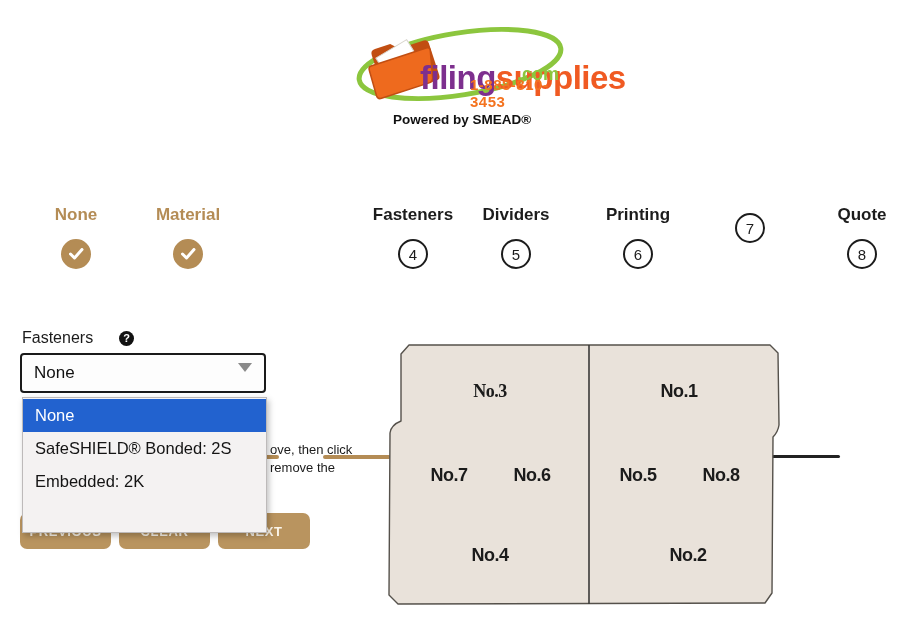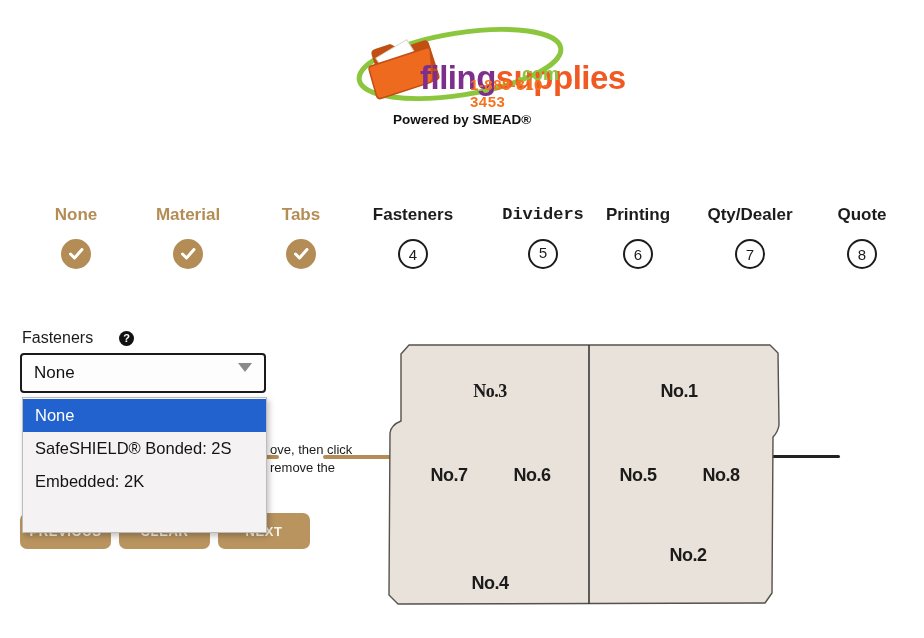--- a/index.html
+++ b/index.html
@@ -113,42 +113,33 @@
       </div>
     </div>
     <div class="step s-complete" style="left:128px;">
       <div class="step-label">Material</div>
       <div class="step-circle">
         <svg width="15" height="12" viewBox="0 0 15 12">
             <polyline points="1.5,6 5.5,10 13,1.5" fill="none" stroke="#fff" stroke-width="3" stroke-linecap="round" stroke-linejoin="round"></polyline>
           </svg>
       </div>
     </div>
-    <div class="step s-complete" style="left:241px;">
-      <div class="step-label">Tabs</div>
-      <div class="step-circle">
-        <svg width="15" height="12" viewBox="0 0 15 12">
-            <polyline points="1.5,6 5.5,10 13,1.5" fill="none" stroke="#fff" stroke-width="3" stroke-linecap="round" stroke-linejoin="round"></polyline>
-          </svg>
-      </div>
-    </div>
     <div class="step s-current" style="left:353px;">
       <div class="step-label">Fasteners</div>
       <div class="step-circle">4</div>
     </div>
-    <div class="step" style="left:483px;font-family:Liberation Mono, monospace;">
+    <div class="step" style="left:456px;">
       <div class="step-label">Dividers</div>
       <div class="step-circle">5</div>
     </div>
     <div class="step" style="left:578px;">
       <div class="step-label">Printing</div>
       <div class="step-circle">6</div>
     </div>
     <div class="step" style="left:690px;">
-      <div class="step-label">Qty/Dealer</div>
       <div class="step-circle">7</div>
     </div>
     <div class="step" style="left:802px;">
       <div class="step-label">Quote</div>
       <div class="step-circle">8</div>
     </div>
   </div>
 
   <div class="field-row">
     <span class="field-label">Fasteners</span>
@@ -181,17 +172,17 @@
     <svg class="folder-svg" viewBox="0 0 392 261">
       <path d="M 21 1 L 382 1 L 390 9 L 391 81 Q 390 88 385 93 L 384 249 L 377 259 L 10 260 L 1 251 L 2 89 Q 3 81 13 77 L 13 10 Z" fill="#e9e2da" stroke="#55514b" stroke-width="1.4" stroke-linejoin="round"></path>
       <line x1="201" y1="1" x2="201" y2="260" stroke="#3a3a38" stroke-width="1.6"></line>
     </svg>
     <div class="pos" style="left:102px; top:47px;font-family:Liberation Serif, serif;">No.3</div>
     <div class="pos" style="left:291px; top:47px;">No.1</div>
     <div class="pos" style="left:61px;  top:131px;">No.7</div>
     <div class="pos" style="left:144px; top:131px;">No.6</div>
     <div class="pos" style="left:250px; top:131px;">No.5</div>
     <div class="pos" style="left:333px; top:131px;">No.8</div>
-    <div class="pos" style="left:102px; top:211px;margin-top:28px;">No.4</div>
+    <div class="pos" style="left:102px; top:211px;">No.4</div>
     <div class="pos" style="left:290px; top:211px;padding-left:20px;">No.2</div>
   </div>
 
 </div>
 
 </body></html>

